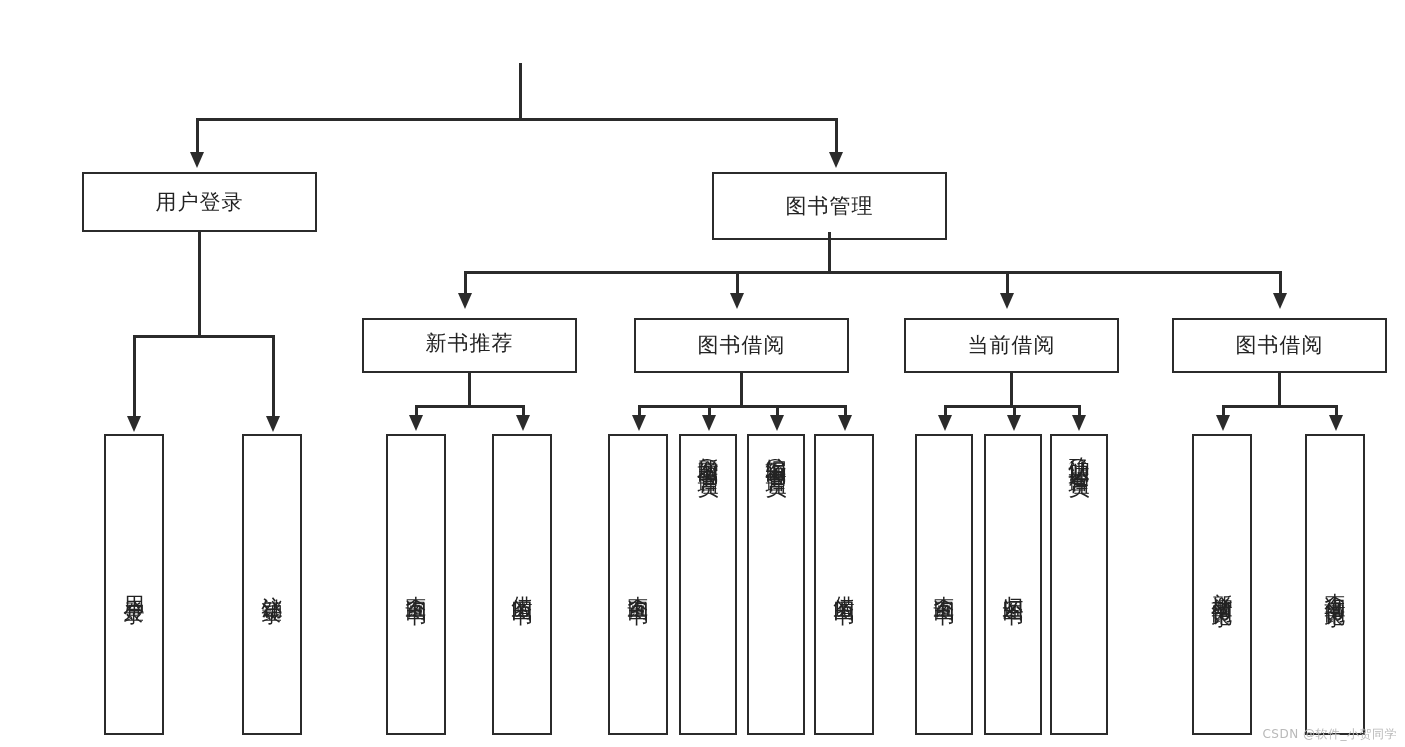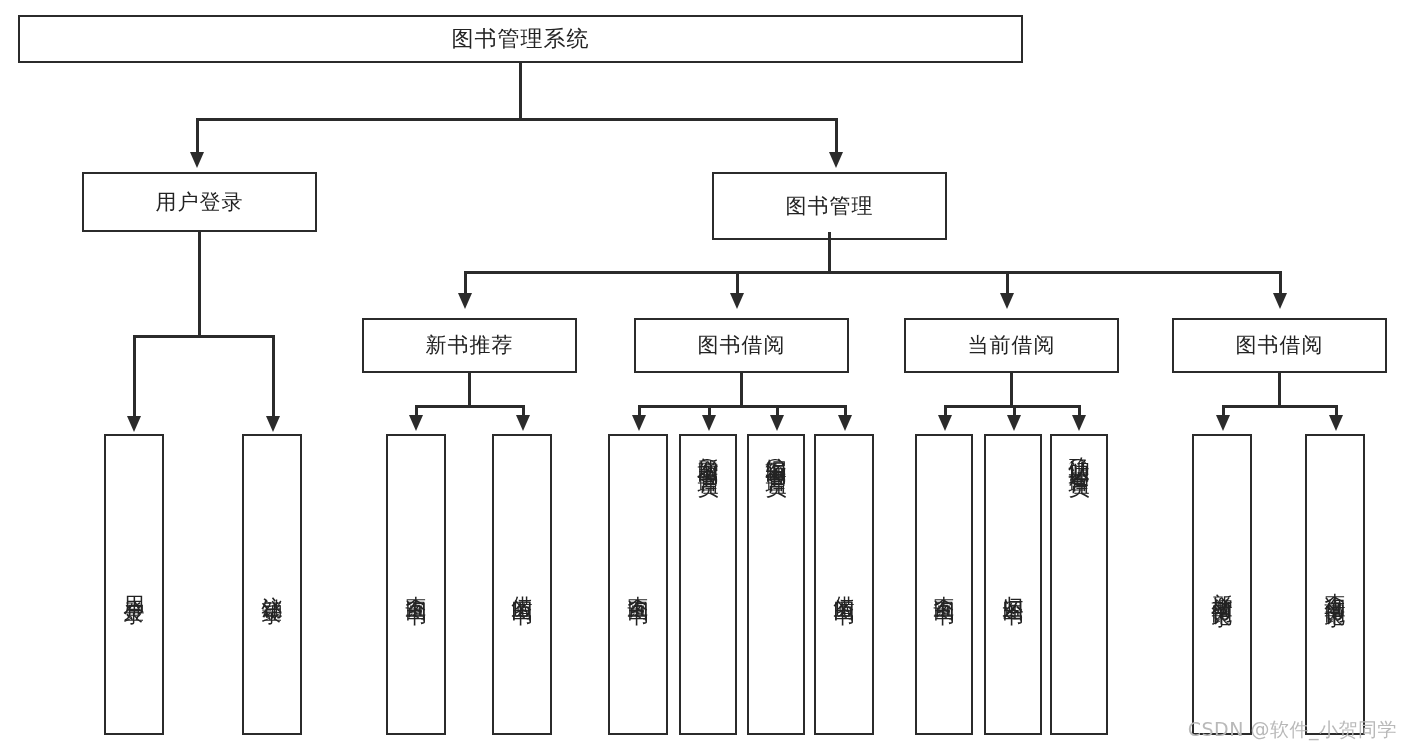--- a/index.html
+++ b/index.html
@@ -75,35 +75,32 @@
     border-left: 7px solid transparent;
     border-right: 7px solid transparent;
     border-top: 16px solid #2b2b2b;
   }
 
   
   #watermark {
     position: absolute;
     right: 8px;
     bottom: 4px;
-    font-size: 19px;
+    font-size: 12px;
     color: #b9b9b9;
     letter-spacing: 0.5px;
     white-space: nowrap;
     user-select: none;
   }
 </style>
 </head>
 <body>
 
 <div id="canvas">
 
-  <div class="node h" id="node-root" style="left:18px; top:15px; width:1005px; height:48px;">
-    <span class="label">图书管理系统</span>
-  </div>
 
   <div class="line vert" style="left:519px; top:63px; height:55px;"></div>
 
   <div class="line horiz" style="left:196px; top:118px; width:642px;"></div>
 
   <div class="line vert" style="left:196px; top:118px; height:38px;"></div>
   <div class="arrow" style="left:190px; top:152px;"></div>
 
   <div class="line vert" style="left:835px; top:118px; height:38px;"></div>
   <div class="arrow" style="left:829px; top:152px;"></div>
@@ -127,21 +124,21 @@
   <div class="line horiz" style="left:464px; top:271px; width:818px;"></div>
   <div class="line vert" style="left:464px; top:271px; height:26px;"></div>
   <div class="arrow" style="left:458px; top:293px;"></div>
   <div class="line vert" style="left:736px; top:271px; height:26px;"></div>
   <div class="arrow" style="left:730px; top:293px;"></div>
   <div class="line vert" style="left:1006px; top:271px; height:26px;"></div>
   <div class="arrow" style="left:1000px; top:293px;"></div>
   <div class="line vert" style="left:1279px; top:271px; height:26px;"></div>
   <div class="arrow" style="left:1273px; top:293px;"></div>
 
-  <div class="node h" id="node-new-book-recommend" style="left:362px; top:318px; width:215px; height:55px;">
+  <div class="node h" id="node-new-book-recommend" style="left:362px; top:318px; width:215px; height:55px;font-family:Liberation Mono, monospace;">
     <span class="label">新书推荐</span>
   </div>
   <div class="node h" id="node-current-borrow" style="left:904px; top:318px; width:215px; height:55px;">
     <span class="label">当前借阅</span>
   </div>
   <div class="node h" id="node-book-borrow" style="left:634px; top:318px; width:215px; height:55px;">
     <span class="label">图书借阅</span>
   </div>
   <div class="node h" id="node-borrow-record" style="left:1172px; top:318px; width:215px; height:55px;">
     <span class="label">图书借阅</span>

